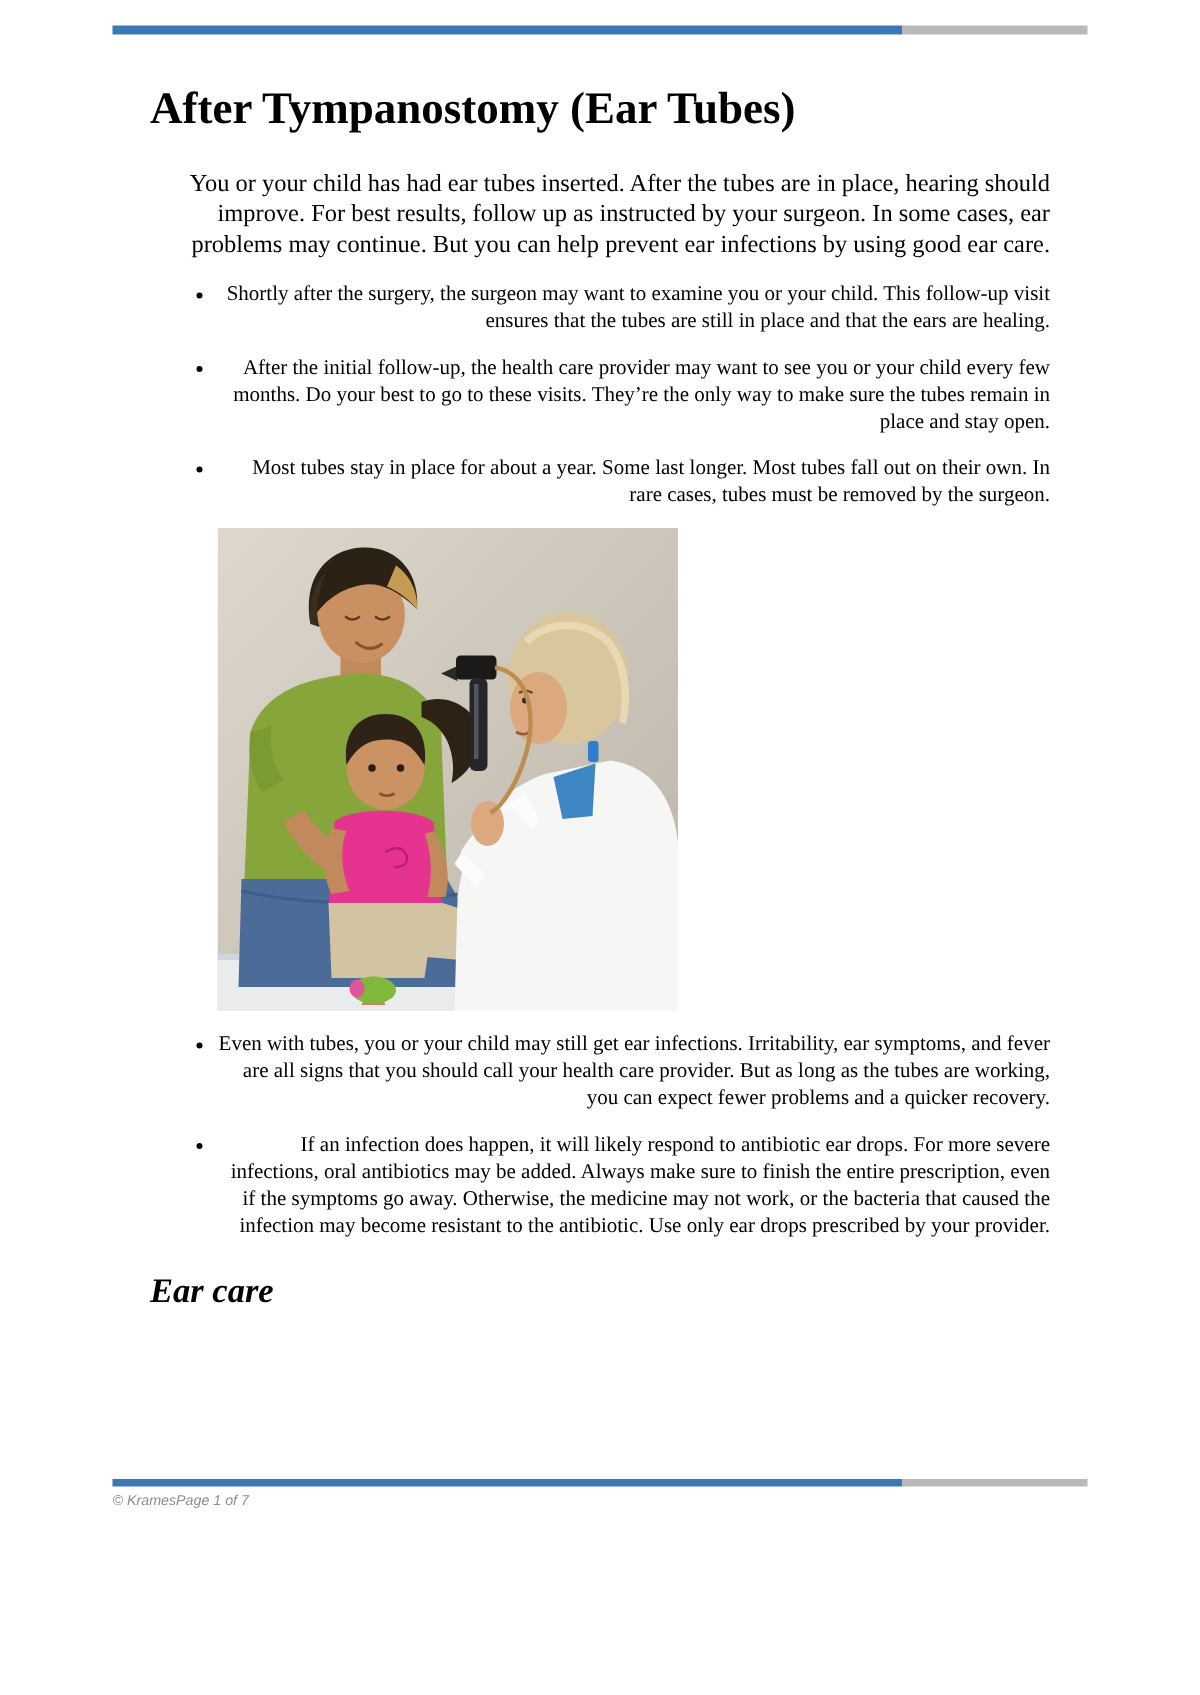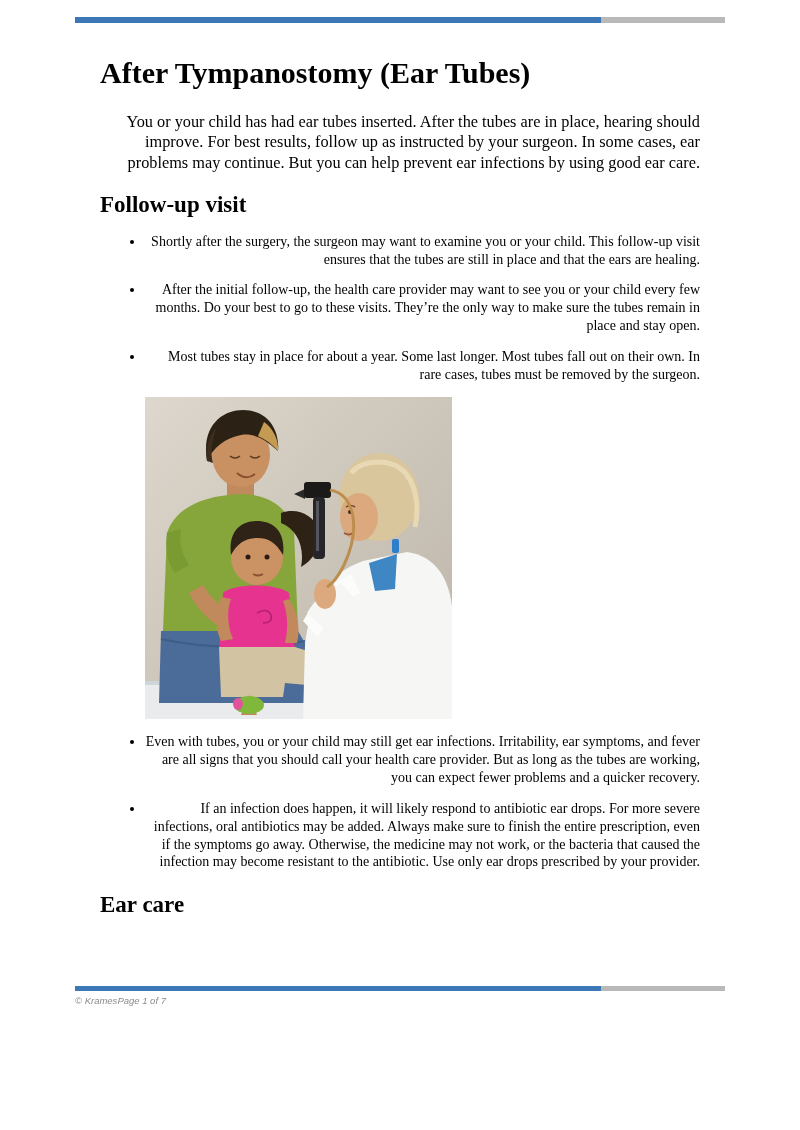--- a/index.html
+++ b/index.html
@@ -67,21 +67,20 @@
 <body>
 
 <div class="page">
 
   <div class="top-rule"></div>
 
   <h1 class="doc-title">After Tympanostomy (Ear Tubes)</h1>
 
   <p class="intro">You or your child has had ear tubes inserted. After the tubes are in place, hearing should improve. For best results, follow up as instructed by your surgeon. In some cases, ear problems may continue. But you can help prevent ear infections by using good ear care.</p>
 
-  <h2 class="section-heading">Follow-up visit</h2>
   <ul class="bullets">
     <li>Shortly after the surgery, the surgeon may want to examine you or your child. This follow-up visit ensures that the tubes are still in place and that the ears are healing.</li>
     <li>After the initial follow-up, the health care provider may want to see you or your child every few months. Do your best to go to these visits. They’re the only way to make sure the tubes remain in place and stay open.</li>
     <li>Most tubes stay in place for about a year. Some last longer. Most tubes fall out on their own. In rare cases, tubes must be removed by the surgeon.</li>
   </ul>
 
   <div class="photo-wrap" role="img" aria-label="Health care provider examining child's ear with an otoscope while mother holds child on her lap">
 
     <svg width="307" height="322" viewBox="0 0 307 322">
       <defs>
@@ -156,21 +155,21 @@
         <path d="M185 93 C210 97 216 132 199 168 C193 180 187 187 182 190" stroke="#bd8d4e" stroke-width="3" fill="none"></path>
       </g>
     </svg>
   </div>
 
   <ul class="bullets">
     <li>Even with tubes, you or your child may still get ear infections. Irritability, ear symptoms, and fever are all signs that you should call your health care provider. But as long as the tubes are working, you can expect fewer problems and a quicker recovery.</li>
     <li>If an infection does happen, it will likely respond to antibiotic ear drops. For more severe infections, oral antibiotics may be added. Always make sure to finish the entire prescription, even if the symptoms go away. Otherwise, the medicine may not work, or the bacteria that caused the infection may become resistant to the antibiotic. Use only ear drops prescribed by your provider.</li>
   </ul>
 
-  <h2 class="section-heading" style="margin-top:20px;">Ear care</h2>
+  <h2 class="section-heading" style="margin-top:20px;font-style:italic;">Ear care</h2>
 
   <div class="footer">
     <div class="footer-rule"></div>
     <div class="footer-row">
       <span>© Krames</span>
       <span>Page 1 of 7</span>
     </div>
   </div>
 
 </div>

